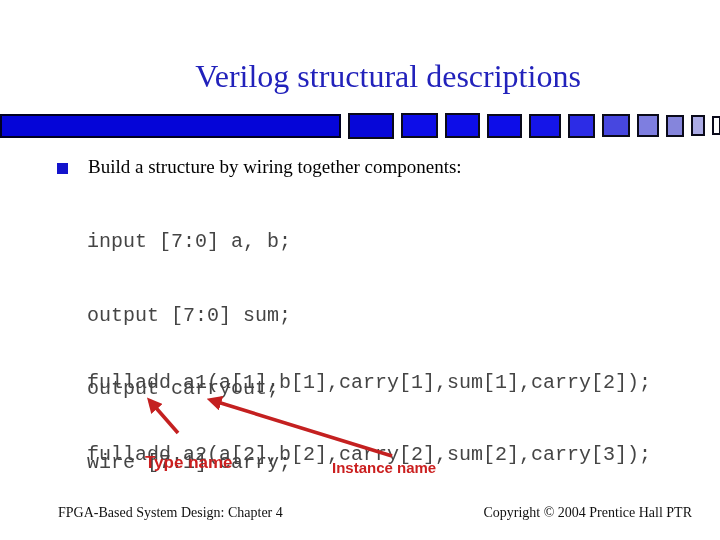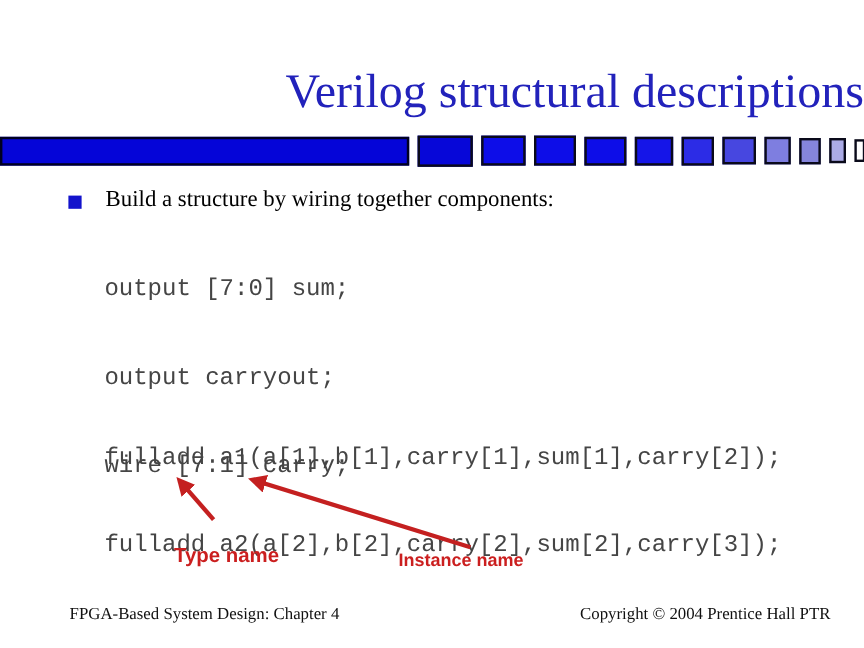--- a/index.html
+++ b/index.html
@@ -1,22 +1,22 @@
 <!DOCTYPE html>
 <html><head>
 <meta charset="utf-8">
 <style>
   html,body{margin:0;padding:0;background:#fff;}
   body{width:720px;height:540px;position:relative;overflow:hidden;
        font-family:"Liberation Serif",serif;}
   .slide{position:absolute;inset:0;width:720px;height:540px;background:#fff;}
 
-  .title{position:absolute;left:0;top:54px;width:720px;text-align:right;
+  .title{position:absolute;left:0;top:54px;width:720px;text-align:center;
          padding-left:56px;box-sizing:border-box;
-         font-family:"Liberation Serif",serif;font-size:40px;line-height:44px;
+         font-family:"Liberation Serif",serif;font-size:32px;line-height:44px;
          color:#2222BB;white-space:nowrap;}
 
   .decor-bar{position:absolute;left:0;top:112px;width:720px;height:27px;
              display:flex;align-items:center;gap:7px;}
   .decor-long{width:337px;height:20px;background:#0505D8;
               border:2px solid #000022;flex:0 0 auto;}
   .decor-sq{flex:0 0 auto;border:2px solid #0a0a1a;box-sizing:content-box;}
 
   .bullet{position:absolute;left:57px;top:163px;width:11px;height:11px;
           background:#1313CC;}
@@ -62,20 +62,21 @@
       <div class="decor-sq" style="width: 18px; height: 19px; background: rgb(126, 126, 224);"></div>
       <div class="decor-sq" style="width: 14px; height: 18px; background: rgb(133, 133, 220);"></div>
       <div class="decor-sq" style="width: 10px; height: 17px; background: rgb(171, 171, 230);"></div>
       <div class="decor-sq" style="width: 5px; height: 15px; background: rgb(255, 255, 255);"></div>
     </div>
 
   <div class="bullet"></div>
   <div class="bullet-text">Build a structure by wiring together components:</div>
 
   <div class="code code-decl">
+    <div>input [7:0] a, b;</div>
     <div>output [7:0] sum;</div>
     <div>output carryout;</div>
     <div>wire [7:1] carry;</div>
   </div>
 
   <div class="code code-inst">
     <div>fulladd a1(a[1],b[1],carry[1],sum[1],carry[2]);</div>
     <div>fulladd a2(a[2],b[2],carry[2],sum[2],carry[3]);</div>
   </div>
 

